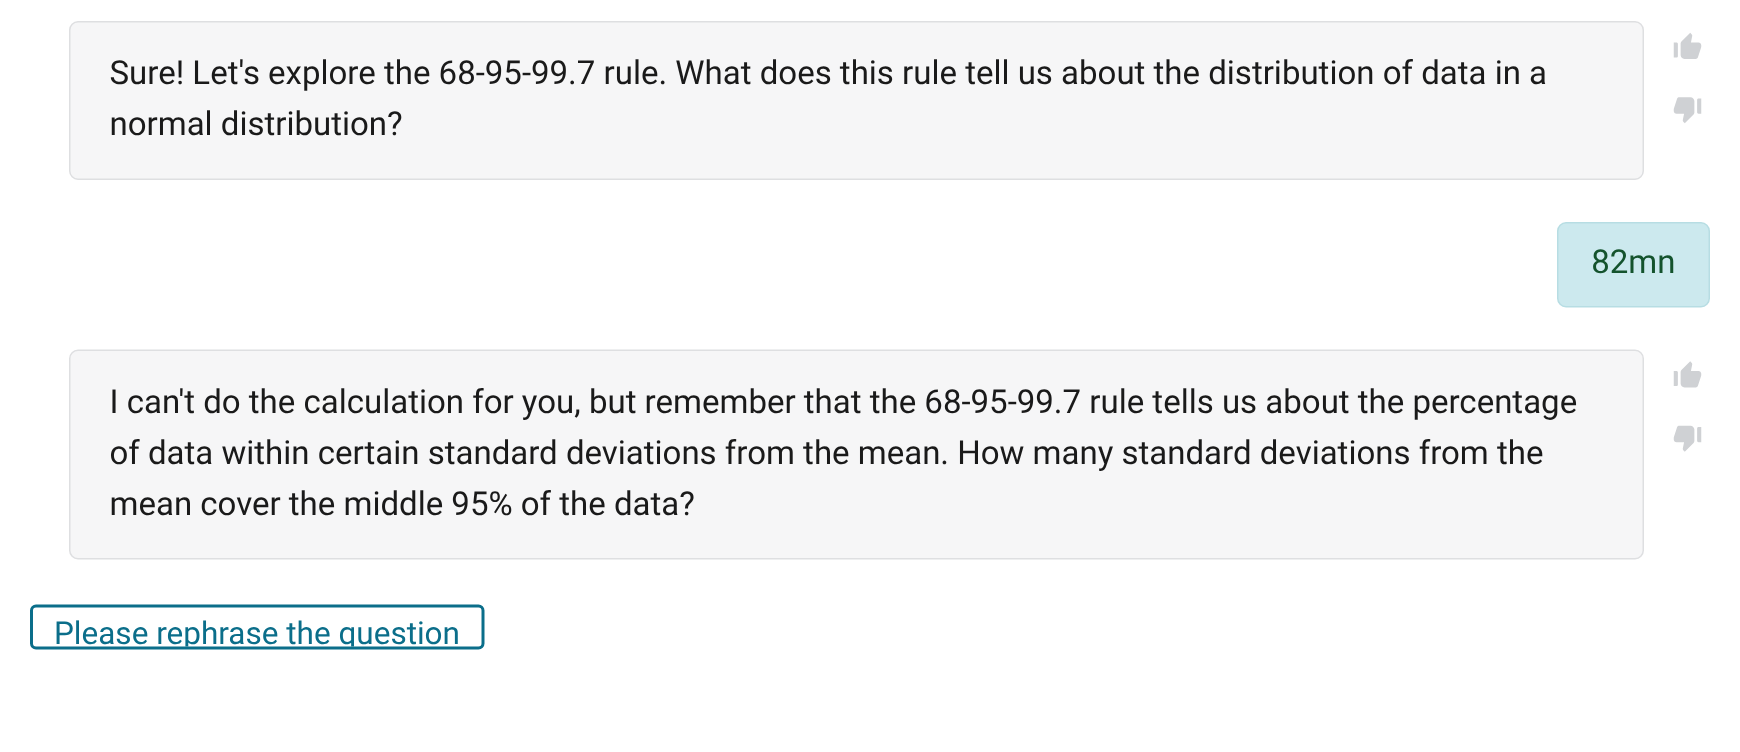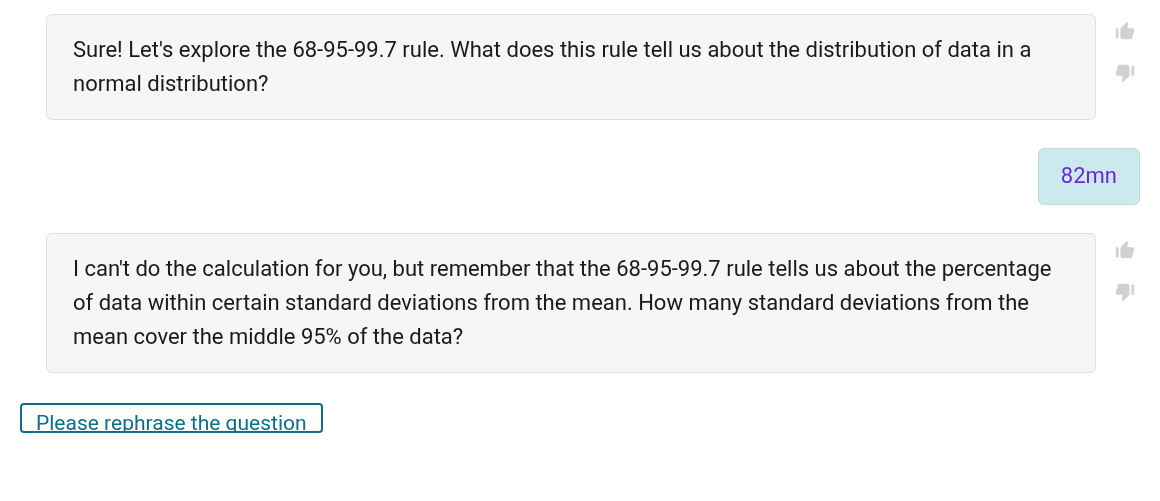--- a/index.html
+++ b/index.html
@@ -41,21 +41,21 @@
       max-width: 1050px;
       flex: 1;
     }
     .user-bubble {
       background: #cce9ee;
       border: 1px solid #b7dde3;
       border-radius: 6px;
       padding: 12px 22px;
       font-size: 22px;
       line-height: 1.4;
-      color: #6d28d9;
+      color: #14532d;
     }
     .feedback-column {
       display: flex;
       flex-direction: column;
       gap: 20px;
       padding-top: 6px;
       align-items: center;
       justify-content: center;
       min-width: 30px;
     }

